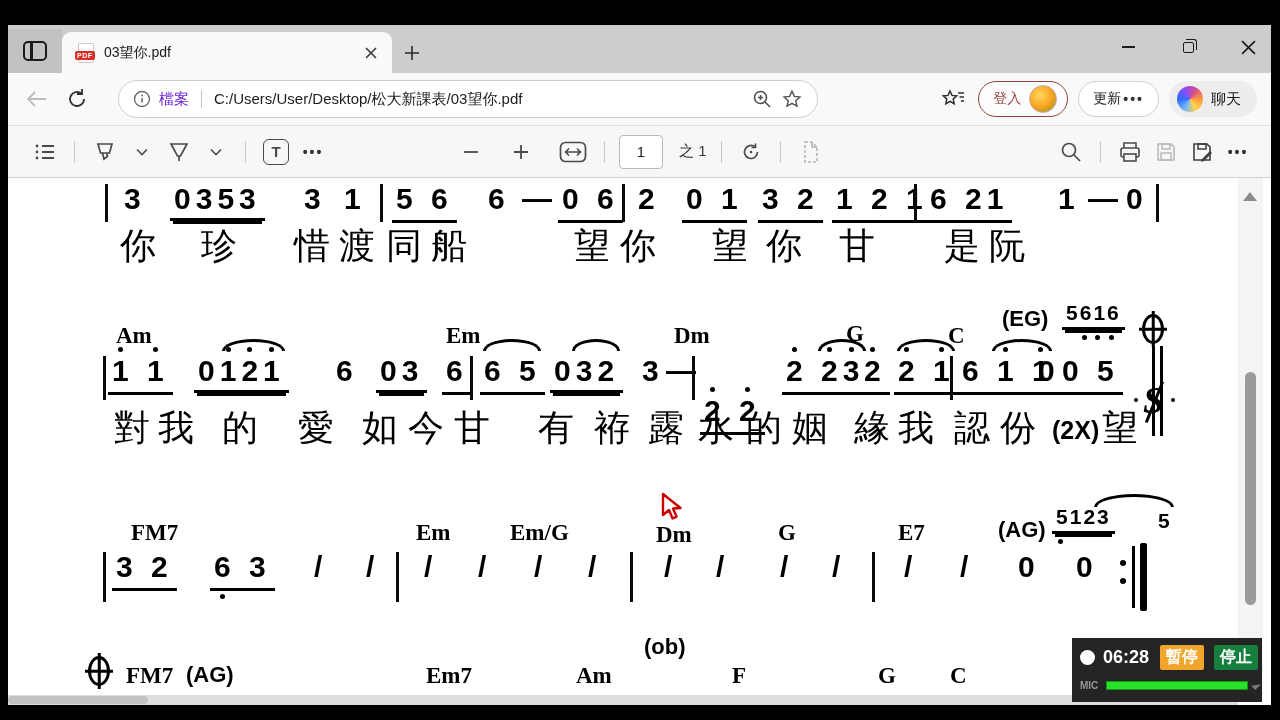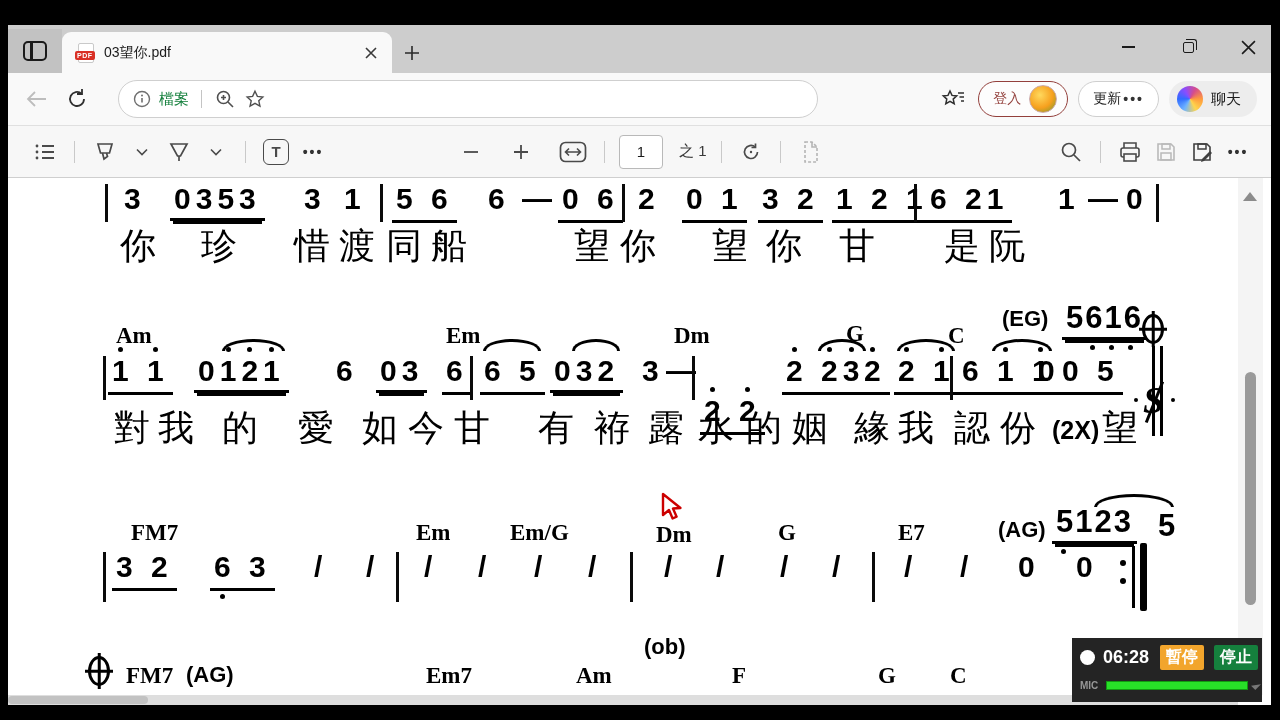--- a/index.html
+++ b/index.html
@@ -30,21 +30,21 @@
   .min-glyph { width:13px; height:2px; background:#1b1b1b; }
   .restore-glyph { width:11px; height:11px; border:1.6px solid #1b1b1b; border-radius:2px; position:relative; }
   .restore-glyph::before { content:""; position:absolute; left:2px; top:-4px; width:10px; height:10px;
     border-top:1.6px solid #1b1b1b; border-right:1.6px solid #1b1b1b; border-radius:0 3px 0 0; }
 
   
   .addrrow { height:52px; background:#f9f9f9; display:flex; align-items:center; padding:0 14px; gap:10px; flex:none; }
   .navic { width:30px; height:30px; display:flex; align-items:center; justify-content:center; }
   .addressbar { height:38px; flex:0 1 700px; background:#fff; border:1px solid #cfcfcf; border-radius:19px;
     display:flex; align-items:center; padding:0 14px; gap:8px; margin-left:16px; }
-  .addr-label { font-size:15px; color:#15803d; }
+  .addr-label { font-size:15px; color:#6d28d9; }
   .addr-sep { width:1px; height:18px; background:#c4c4c4; margin:0 4px; }
   .url { font-size:15px; color:#1b1b1b; flex:1; white-space:nowrap; overflow:hidden; }
   .pill { height:36px; border-radius:18px; display:flex; align-items:center; gap:8px; padding:0 10px; }
   .signin { border:1.5px solid #93403c; color:#93403c; font-size:14px; padding-left:14px; background:#fdfdfd; }
   .avatar { width:28px; height:28px; border-radius:50%;
     background:radial-gradient(circle at 38% 35%, #ffd95e, #f6a01e 55%, #7c9a2d 95%); border:1px solid #caa; }
   .update { border:1px solid #cfcfcf; background:#fff; color:#1b1b1b; font-size:14px; padding:0 14px; gap:2px; }
   .chat { background:#ededed; color:#1b1b1b; font-size:15px; padding:0 16px 0 8px; }
   .copilot { width:26px; height:26px; border-radius:50%;
     background:conic-gradient(from 210deg,#6fb4ff,#2f6bff,#8a4dff,#d64d8a,#ff9a3d,#ffd54d,#6fb4ff); }
@@ -83,21 +83,21 @@
     width:5px; height:5px; border-radius:50%; background:#000; }
   .u1 { border-bottom:3px solid #000; padding:0 4px 6px 4px; margin-left:-4px; }
   .u2 { border-bottom:3px solid #000; padding:0 4px 4px 4px; margin-left:-4px; box-shadow:0 6px 0 -3px #000; }
   .barline { width:2.5px; background:#0a0a0a; }
   .arc { position:absolute; top:-17px; height:12px; border:3px solid #000; border-bottom:none;
     border-radius:50% 50% 0 0 / 100% 100% 0 0; }
   .lyric { font-size:36px; line-height:1; color:#050505; }
   .lyric.small { font-size:25px; font-weight:bold; padding-top:8px; }
   .chord { font-family:"Liberation Serif",serif; font-weight:bold; font-size:23px; line-height:1; }
   .chord.sans { font-family:"Liberation Sans",sans-serif; font-size:22px; }
-  .note.sup { font-size:31px; letter-spacing:2px; }
+  .note.sup { font-size:21px; letter-spacing:2px; }
   
   .sym.coda { width:22px; height:30px; border:3px solid #000; border-radius:50%; }
   .sym.coda::before { content:""; position:absolute; left:50%; top:-6px; bottom:-6px; width:2.5px; background:#000; transform:translateX(-50%); }
   .sym.coda::after { content:""; position:absolute; top:50%; left:-6px; right:-6px; height:2.5px; background:#000; transform:translateY(-50%); }
   .sym.vline { width:2.5px; background:#000; }
   .sym.thick { width:7px; background:#000; border-radius:2px; }
   .sym.dot { width:6px; height:6px; border-radius:50%; background:#000; }
   .sym.arcsym { height:13px; border:3px solid #000; border-bottom:none; border-radius:50% 50% 0 0 / 100% 100% 0 0; }
   .sym.segno { width:30px; height:42px; font:italic bold 38px "Liberation Serif",serif; }
   .sym.segno::before { content:"S"; position:absolute; left:3px; top:-4px; }
@@ -176,20 +176,21 @@
           </svg>
       </div>
       <div class="addressbar">
         <svg class="ic" width="18" height="18" viewBox="0 0 18 18">
             <circle cx="9" cy="9" r="7.5" stroke="#6f6f6f" stroke-width="1.4" fill="none"></circle>
             <path d="M9 8v4.5" stroke="#6f6f6f" stroke-width="1.6"></path>
             <circle cx="9" cy="5.4" r="1" fill="#6f6f6f"></circle>
           </svg>
         <span class="addr-label">檔案</span>
         <div class="addr-sep"></div>
+        <span class="url">C:/Users/User/Desktop/松大新課表/03望你.pdf</span>
         <svg class="ic" width="22" height="22" viewBox="0 0 22 22">
             <circle cx="9.5" cy="9.5" r="6" stroke="#4f4f4f" stroke-width="1.6" fill="none"></circle>
             <path d="M14 14l5 5M7 9.5h5M9.5 7v5" stroke="#4f4f4f" stroke-width="1.6" fill="none"></path>
           </svg>
         <svg class="ic" width="22" height="22" viewBox="0 0 24 24">
             <path d="M12 3.5l2.6 5.6 6 .7-4.5 4.1 1.3 5.9-5.4-3.1-5.4 3.1 1.3-5.9L3.4 9.8l6-.7z" stroke="#4f4f4f" stroke-width="1.5" fill="none"></path>
           </svg>
       </div>
       <div style="flex:1"></div>
       <div class="navic">

